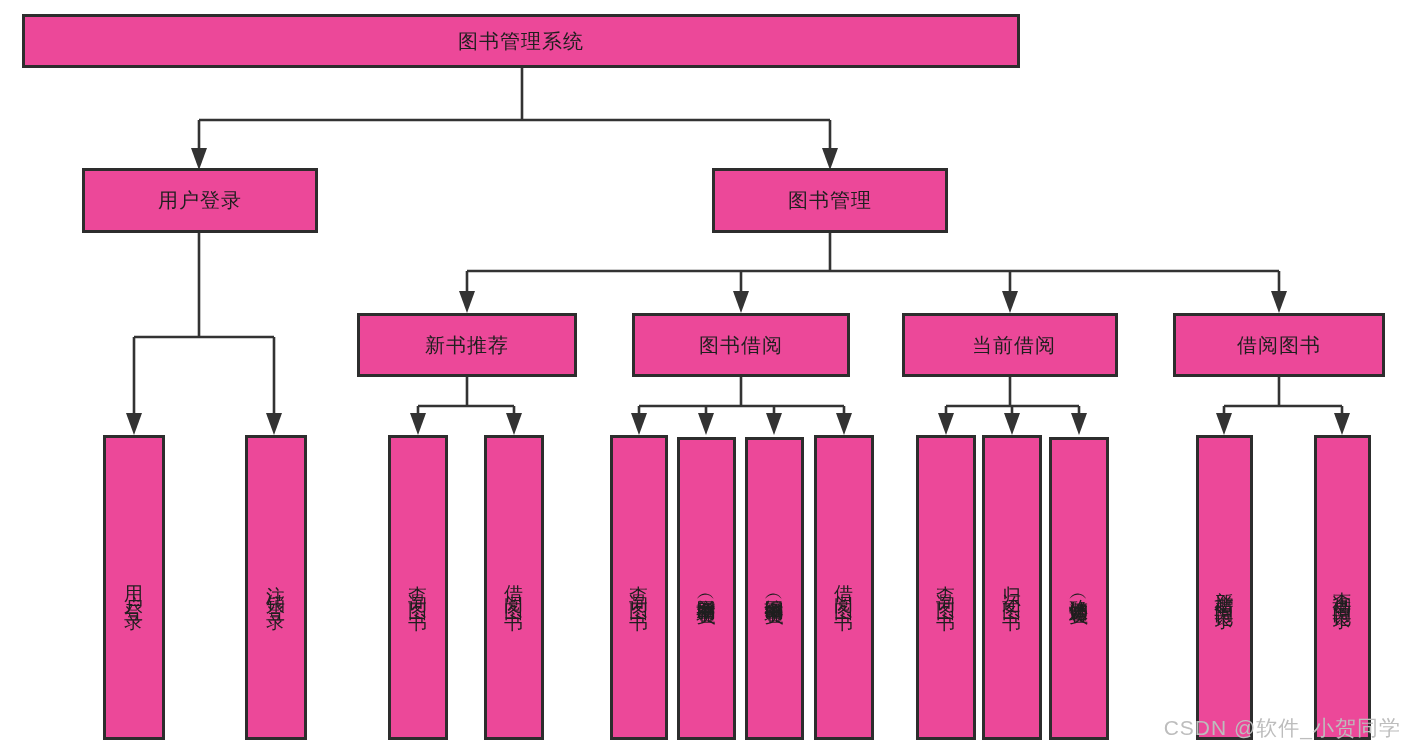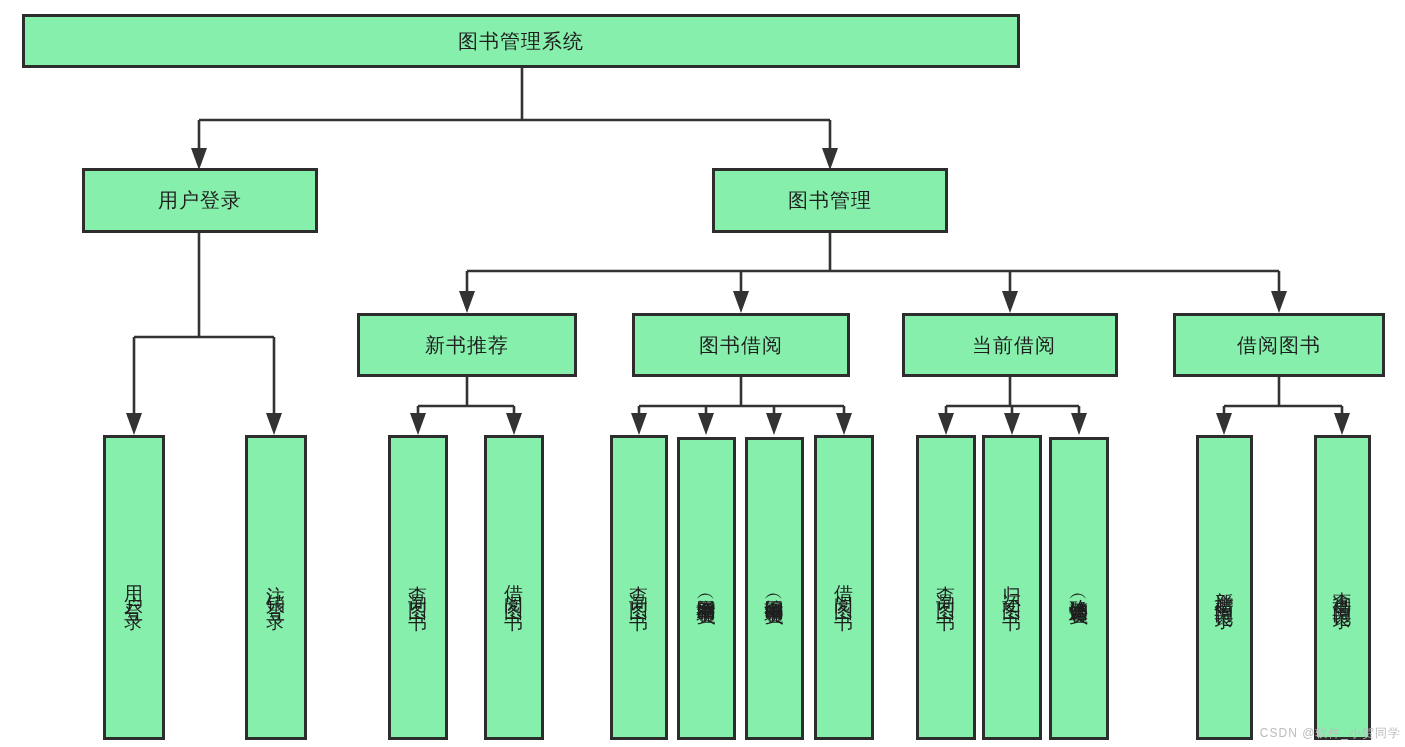--- a/index.html
+++ b/index.html
@@ -16,21 +16,21 @@
 
   .connector-layer {
     position: absolute;
     left: 0; top: 0;
     width: 1405px; height: 747px;
     z-index: 1;
   }
 
   .node {
     position: absolute;
-    background: #86efac;
+    background: #ec4899;
     border: 3px solid #2d2d2d;
     display: flex;
     align-items: center;
     justify-content: center;
     color: #1f1f1f;
     z-index: 2;
   }
 
   .node.h { font-size: 20px; letter-spacing: 1px; }
 
@@ -42,21 +42,21 @@
     text-align: center;
   }
   .node.v.sp8 { letter-spacing: 9px; }
   .node.v.sp4 { letter-spacing: 4px; }
   .node.v.sp0 { letter-spacing: 1px; }
 
   .watermark {
     position: absolute;
     right: 4px;
     bottom: 5px;
-    font-size: 12px;
+    font-size: 21px;
     color: #bdbdbd;
     letter-spacing: 1px;
     z-index: 3;
     white-space: nowrap;
   }
 </style>
 </head>
 <body>
 
 <div class="stage">

